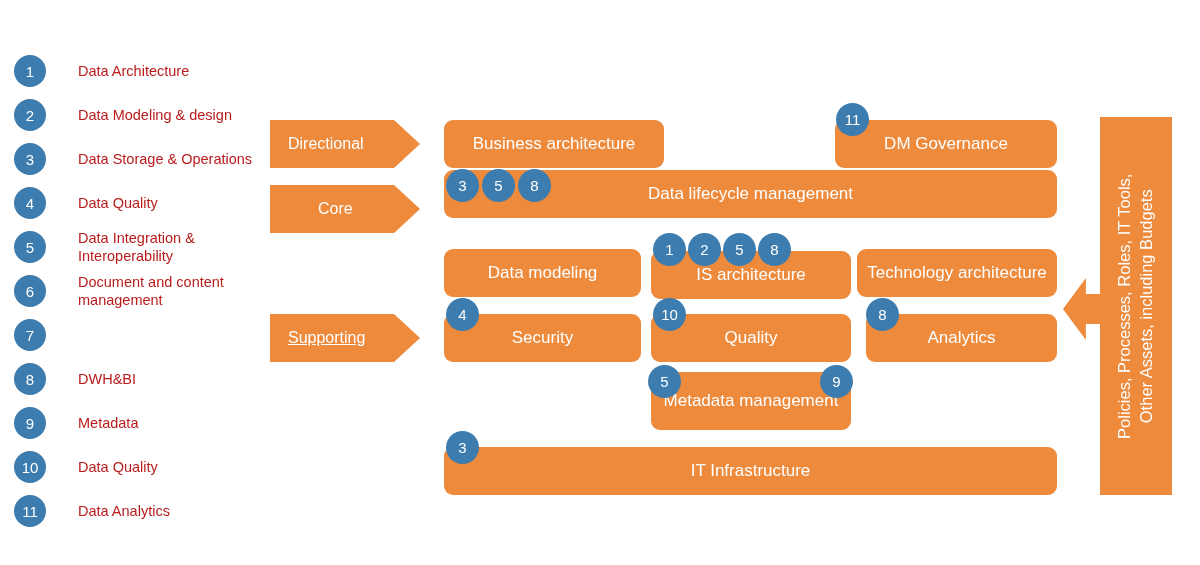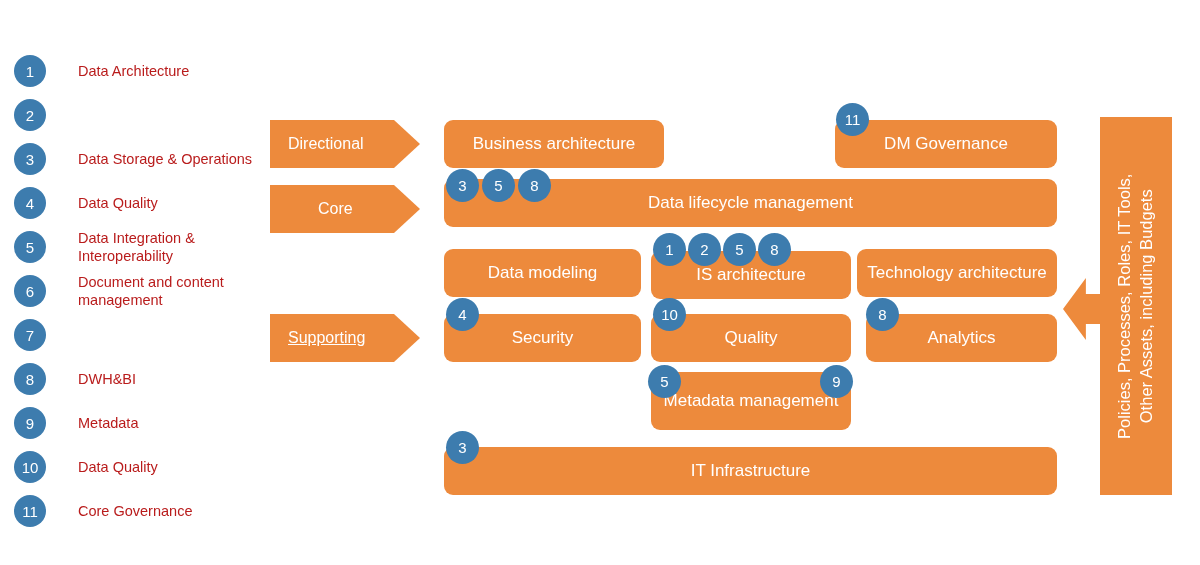--- a/index.html
+++ b/index.html
@@ -126,20 +126,21 @@
 
   <div class="legend">
 
     <div class="legend-item">
       <span class="legend-badge">1</span>
       <span class="legend-label">Data Architecture</span>
     </div>
 
     <div class="legend-item">
       <span class="legend-badge">2</span>
+      <span class="legend-label">Data Modeling &amp; design</span>
     </div>
 
     <div class="legend-item">
       <span class="legend-badge">3</span>
       <span class="legend-label">Data Storage &amp; Operations</span>
     </div>
 
     <div class="legend-item">
       <span class="legend-badge">4</span>
       <span class="legend-label">Data Quality</span>
@@ -169,37 +170,37 @@
       <span class="legend-label">Metadata</span>
     </div>
 
     <div class="legend-item">
       <span class="legend-badge">10</span>
       <span class="legend-label">Data Quality</span>
     </div>
 
     <div class="legend-item">
       <span class="legend-badge">11</span>
-      <span class="legend-label">Core Governance</span>
+      <span class="legend-label">Data Analytics</span>
     </div>
 
   </div>
 
   <div class="tag-arrow" style="left:270px; top:120px; width:150px; height:48px;">Directional</div>
 
   <div class="tag-arrow" style="left:270px; top:185px; width:150px; height:48px; padding-left:48px;">Core</div>
 
   <div class="tag-arrow" style="left:270px; top:314px; width:150px; height:48px;text-decoration:underline;">Supporting</div>
 
   <div class="box" style="left:444px; top:120px; width:220px; height:48px;">Business architecture</div>
 
   <div class="box" style="left:835px; top:120px; width:222px; height:48px;">DM Governance</div>
   <div class="badge" style="left:836px; top:103px;">11</div>
 
-  <div class="box" style="left:444px; top:179px; width:613px; height:48px;">Data lifecycle management</div>
+  <div class="box" style="left:444px; top:170px; width:613px; height:48px;">Data lifecycle management</div>
   <div class="badge" style="left:446px; top:169px;">3</div>
   <div class="badge" style="left:482px; top:169px;">5</div>
   <div class="badge" style="left:518px; top:169px;">8</div>
 
   <div class="box" style="left:444px; top:249px; width:197px; height:48px;">Data modeling</div>
 
   <div class="box" style="left:651px; top:251px; width:200px; height:48px;">IS architecture</div>
   <div class="badge" style="left:653px; top:233px;">1</div>
   <div class="badge" style="left:688px; top:233px;">2</div>
   <div class="badge" style="left:723px; top:233px;">5</div>

